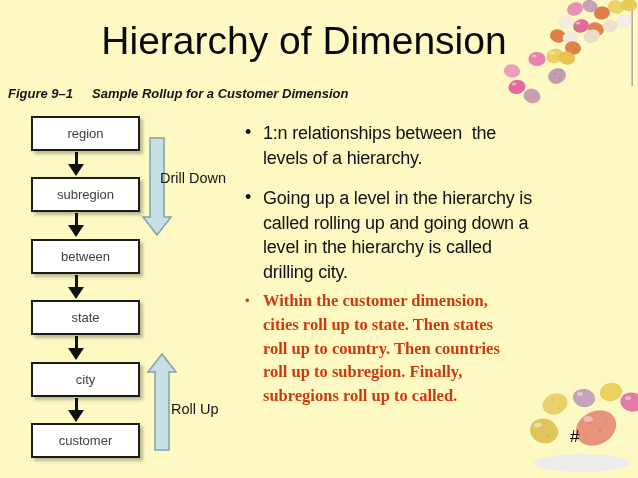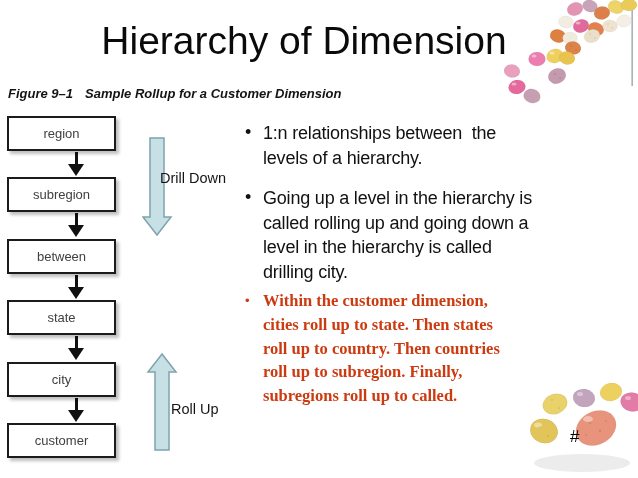--- a/index.html
+++ b/index.html
@@ -1,33 +1,33 @@
 <!DOCTYPE html>
 <html><head>
 <meta charset="utf-8">
 <style>
   html,body{margin:0;padding:0;background:#888;}
   .slide{
-    position:relative;width:638px;height:478px;background:#ffffff;
+    position:relative;width:638px;height:478px;background:#fef9c3;
     overflow:hidden;font-family:"Liberation Sans",sans-serif;
   }
   
   .title{
     position:absolute;top:19px;left:0;right:30px;text-align:center;
     font-size:39px;line-height:44px;color:#0a0a0a;z-index:2;white-space:nowrap;
   }
   
   .caption{
     position:absolute;left:8px;top:86px;font-size:13px;font-weight:bold;
     font-style:italic;color:#141414;z-index:2;white-space:nowrap;
   }
-  .caption .cap-title{margin-left:12px;}
+  .caption .cap-title{margin-left:19px;}
   
   .fbox{
-    position:absolute;left:7px;width:109px;height:35px;box-sizing:border-box;
+    position:absolute;left:31px;width:109px;height:35px;box-sizing:border-box;
     background:#fff;border:2px solid #1b1b1b;
     box-shadow:3px 3px 3px rgba(0,0,0,0.25);
     display:flex;align-items:center;justify-content:center;
     font-size:13px;color:#404040;z-index:2;
   }
   .connector{position:absolute;left:67px;width:18px;z-index:1;}
   .c-shaft{width:3px;height:13px;background:#111;margin:0 auto;}
   .c-head{
     width:0;height:0;margin:-1px auto 0;
     border-left:8px solid transparent;border-right:8px solid transparent;

